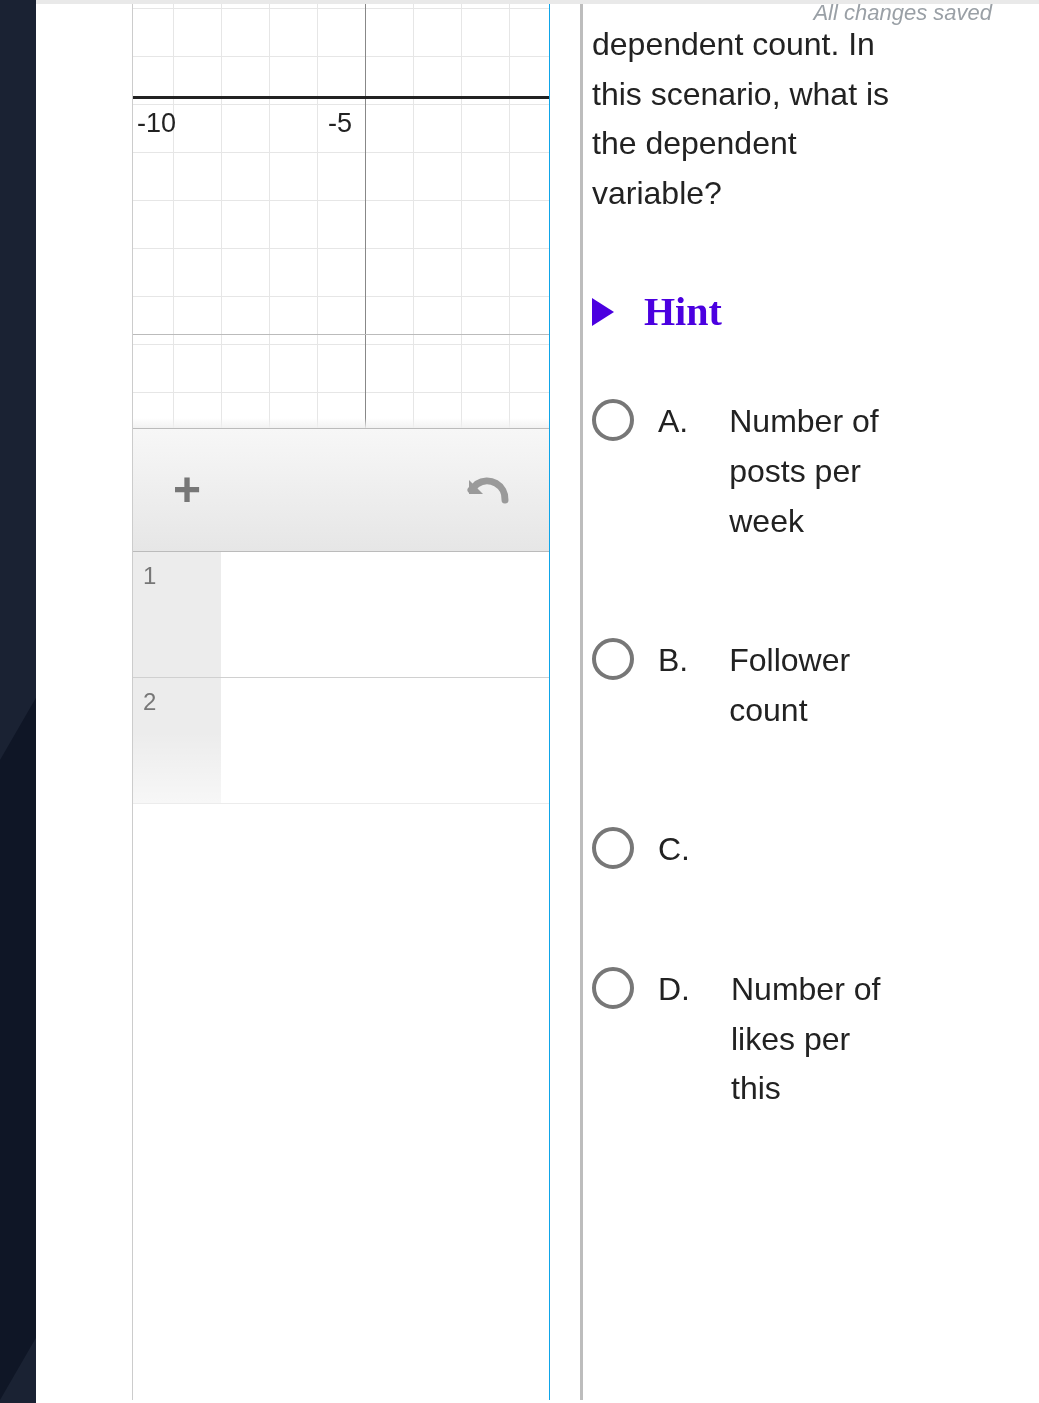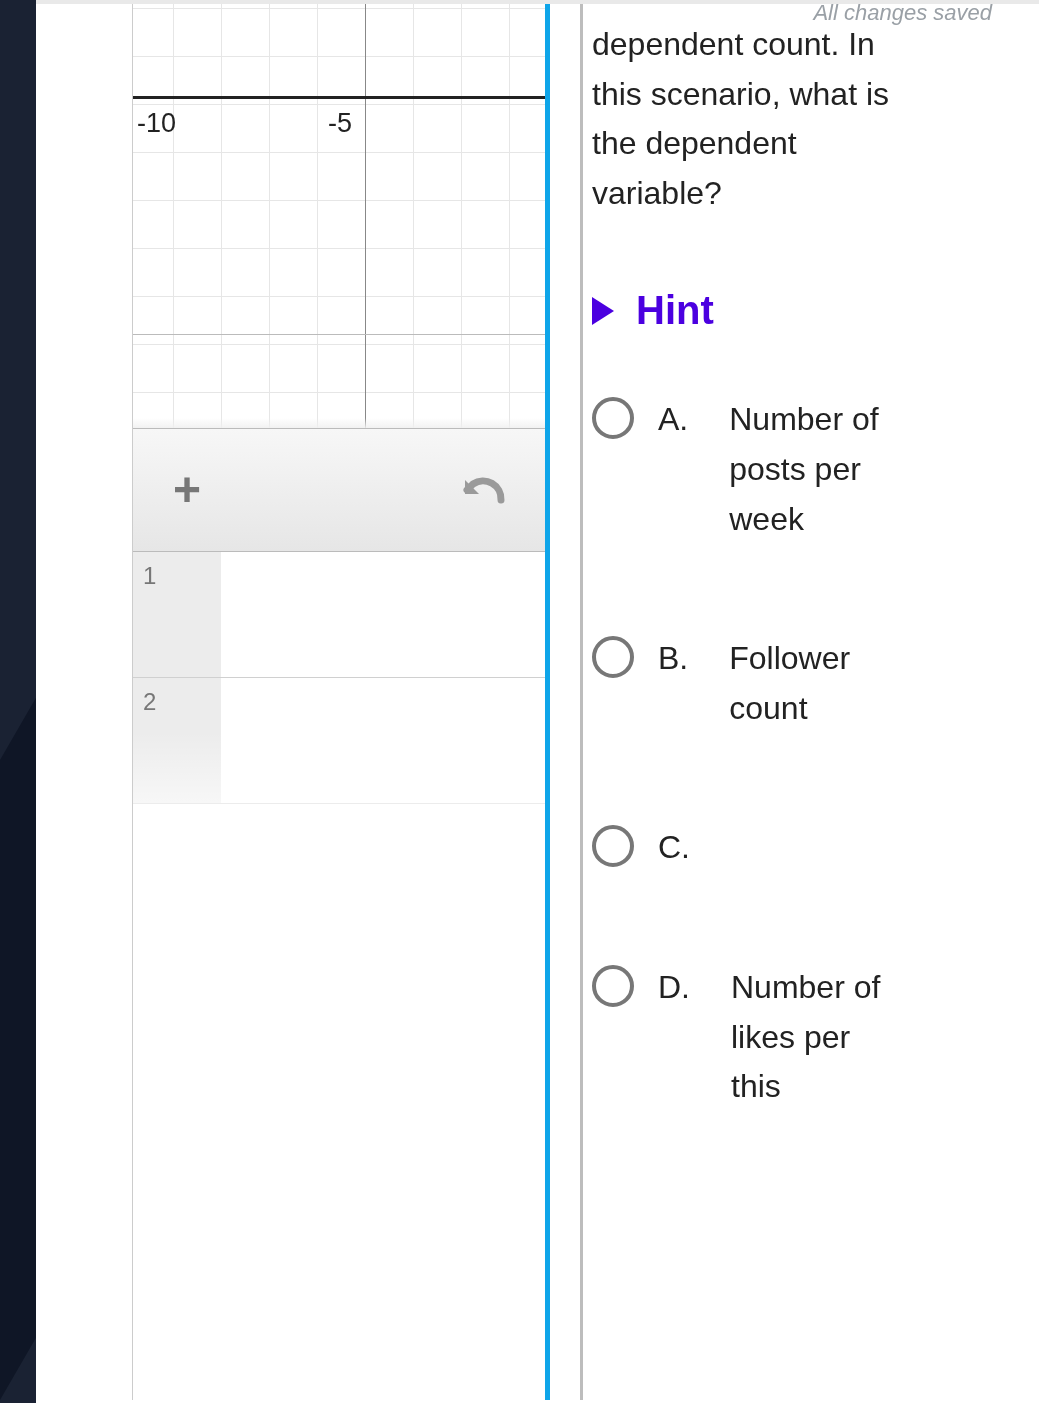--- a/index.html
+++ b/index.html
@@ -38,21 +38,21 @@
     height: 4px;
     background: #e9e9e9;
   }
   .left-panel {
     position: absolute;
     left: 132px;
     top: 4px;
     width: 418px;
     height: 1396px;
     border-left: 1px solid #cccccc;
-    border-right: 5px solid #0ea5e9;
+    border-right: 1px solid #0ea5e9;
     background: #ffffff;
   }
   .graph-area {
     position: relative;
     width: 100%;
     height: 424px;
     background:
       linear-gradient(to right, #e6e6e6 1px, transparent 1px),
       linear-gradient(to bottom, #e6e6e6 1px, transparent 1px);
     background-size: 48px 48px;
@@ -168,22 +168,23 @@
   .question-text {
     margin-top: 20px;
     font-size: 32px;
     color: #222;
     line-height: 1.55;
   }
   .hint-row {
     margin-top: 70px;
     display: flex;
     align-items: center;
-    gap: 22px;
+    gap: 30px;
     cursor: pointer;
+    font-family: Liberation Serif, serif;
   }
   .hint-triangle {
     width: 0; height: 0;
     border-top: 14px solid transparent;
     border-bottom: 14px solid transparent;
     border-left: 22px solid #4b00e0;
   }
   .hint-label {
     font-size: 40px;
     font-weight: 700;

